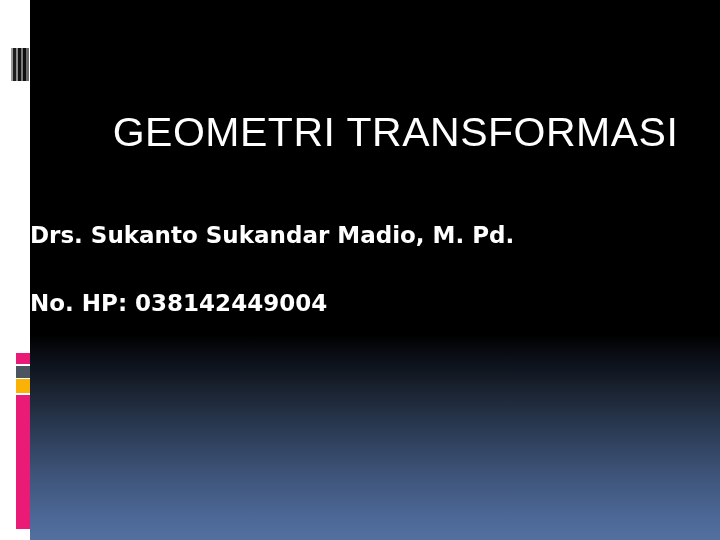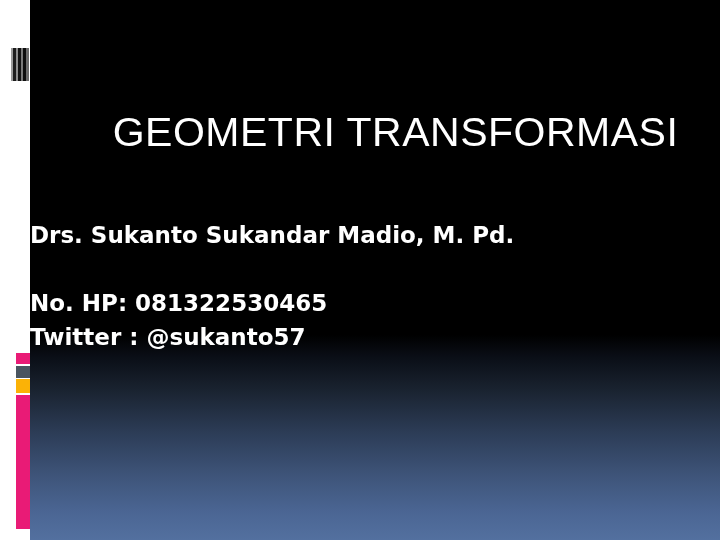--- a/index.html
+++ b/index.html
@@ -134,22 +134,21 @@
 
     <div id="title">GEOMETRI TRANSFORMASI</div>
 
     <div id="body-block">
 
       <div class="body-line">Drs. Sukanto Sukandar Madio, M. Pd.</div>
 
       <div class="body-line spacer"></div>
 
 
-      <div class="body-line">No. HP: 081322530465</div>
+      <div class="body-line">No. HP: 038142449004</div>
 
 
-      <div class="body-line">Twitter : @sukanto57</div>
 
     </div>
   </div>
 
   <div id="bottom-strip"></div>
 </div>
 
 </body></html>

